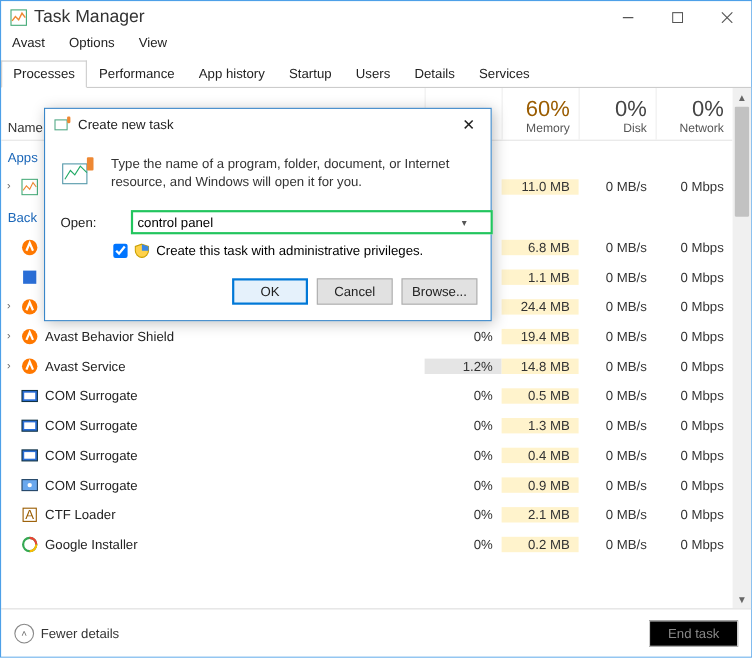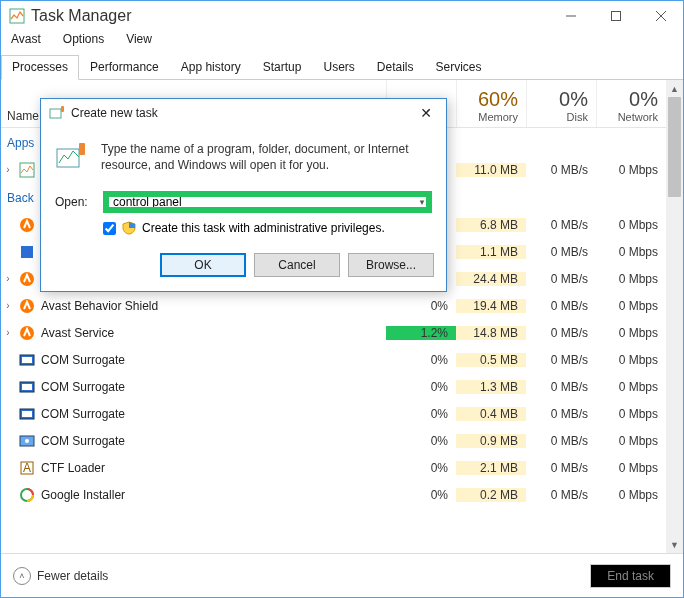--- a/index.html
+++ b/index.html
@@ -28,21 +28,21 @@
 .col-stat.busy .pct { color: #9a5c00; }
 
 .rows { }
 .section-label { color: #1a66b8; padding: 8px 0 6px 6px; font-size: 12px; }
 .row { display: flex; align-items: center; height: 27px; }
 .expander { width: 14px; text-align: center; color: #666; font-size: 10px; }
 .row-icon { width: 16px; height: 16px; margin: 0 6px 0 4px; display: inline-flex; align-items: center; justify-content: center; }
 .row-name { flex: 1; color: #222; }
 .cell { width: 70px; text-align: right; padding-right: 8px; color: #333; }
 .cell.mem { background: #fff3cc; }
-.cell.sel { background: #22c55e; }
+.cell.sel { background: #e5e5e5; }
 
 .scrollbar { width: 17px; background: #f0f0f0; position: relative; }
 .scroll-btn { height: 17px; display: flex; align-items: center; justify-content: center; color: #666; font-size: 9px; }
 .thumb { position: absolute; top: 17px; left: 2px; right: 2px; height: 100px; background: #c2c2c2; border-radius: 1px; }
 
 .footer { height: 44px; border-top: 1px solid #ddd; display: flex; align-items: center; padding: 0 12px; }
 .fewer { display: flex; align-items: center; gap: 6px; color: #333; cursor: default; }
 .circle-up { width: 18px; height: 18px; border: 1px solid #888; border-radius: 50%; display: flex; align-items: center; justify-content: center; font-size: 9px; color: #666; }
 .footer-spacer { flex: 1; }
 .end-task { padding: 4px 16px; border: 1px solid #ccc; background: #000000; color: #888; }
@@ -52,26 +52,26 @@
 .dlg-title .run-icon { width: 16px; height: 16px; margin-right: 6px; }
 .dlg-title .t { flex: 1; color: #222; }
 .dlg-close { width: 40px; height: 28px; display: flex; align-items: center; justify-content: center; color: #222; font-size: 14px; }
 .dlg-body { padding: 14px 14px 18px 14px; }
 .dlg-prompt { display: flex; gap: 12px; margin-bottom: 18px; }
 .prompt-icon { width: 34px; height: 30px; flex: none; }
 .dlg-prompt .txt { color: #333; line-height: 1.35; }
 .open-row { display: flex; align-items: center; gap: 12px; margin-bottom: 8px; }
 .open-row label { width: 36px; color: #222; }
 .combo { flex: 1; position: relative; }
-.combo input { width: 100%; height: 22px; border: 6px solid #22c55e; padding: 2px 22px 2px 4px; font-size: 12px; }
+.combo input { width: 100%; height: 22px; border: 2px solid #22c55e; padding: 2px 22px 2px 4px; font-size: 12px; margin-left: 16px; }
 .combo .chev { position: absolute; right: 1px; top: 1px; width: 18px; height: 20px; display: flex; align-items: center; justify-content: center; color: #555; font-size: 9px; }
-.priv-row { display: flex; align-items: center; gap: 6px; padding-left: 48px; }
+.priv-row { display: flex; gap: 6px; padding-left: 48px; }
 .priv-row .shield { width: 14px; height: 14px; }
 .dlg-buttons { display: flex; justify-content: flex-end; gap: 8px; padding: 0 12px 14px 12px; }
-.dlg-buttons button { width: 86px; height: 24px; background: #e1e1e1; border: 1px solid #adadad; color: #222; }
+.dlg-buttons button { width: 69px; height: 24px; background: #e1e1e1; border: 1px solid #adadad; color: #222; }
 .dlg-buttons button.default { border: 2px solid #0078d7; background: #e5f1fb; }
 </style>
 </head>
 <body>
 
 <div class="window">
   <div class="titlebar">
     <span class="tm-icon">
       <svg width="16" height="16">
           <rect x="1" y="1" width="14" height="14" fill="#fff" stroke="#4a7"></rect>

